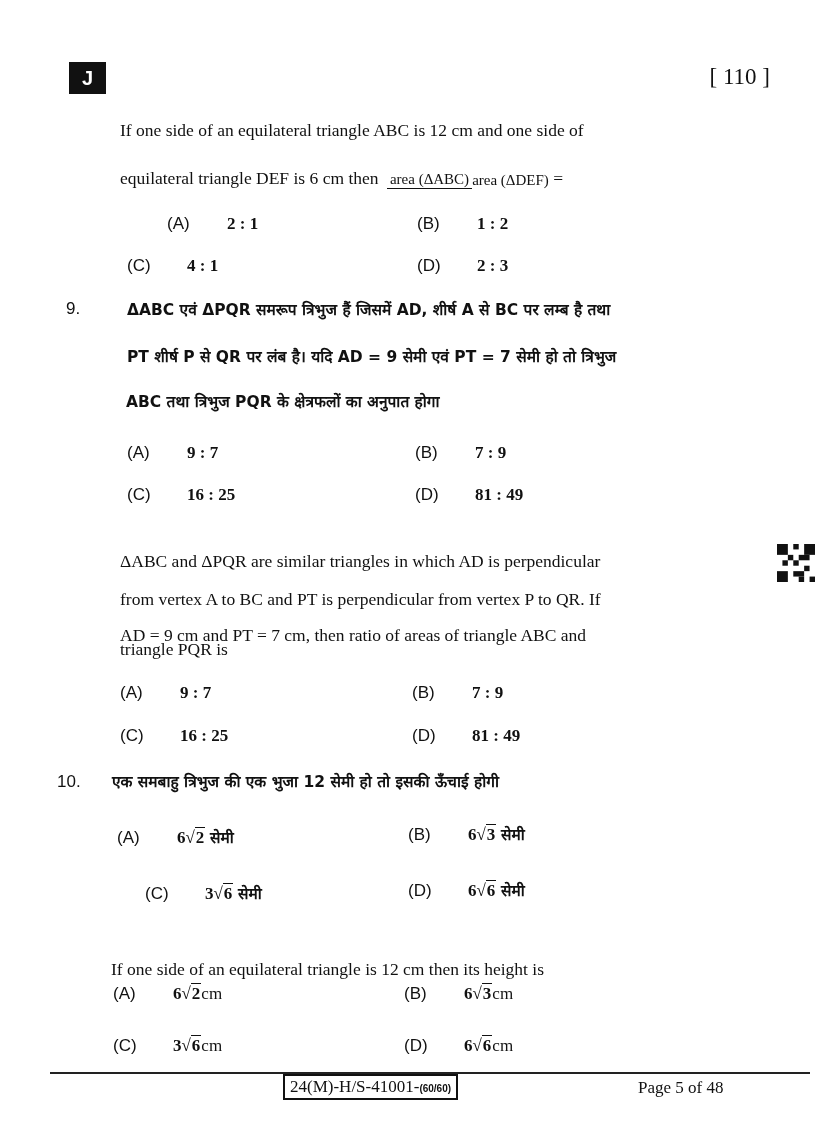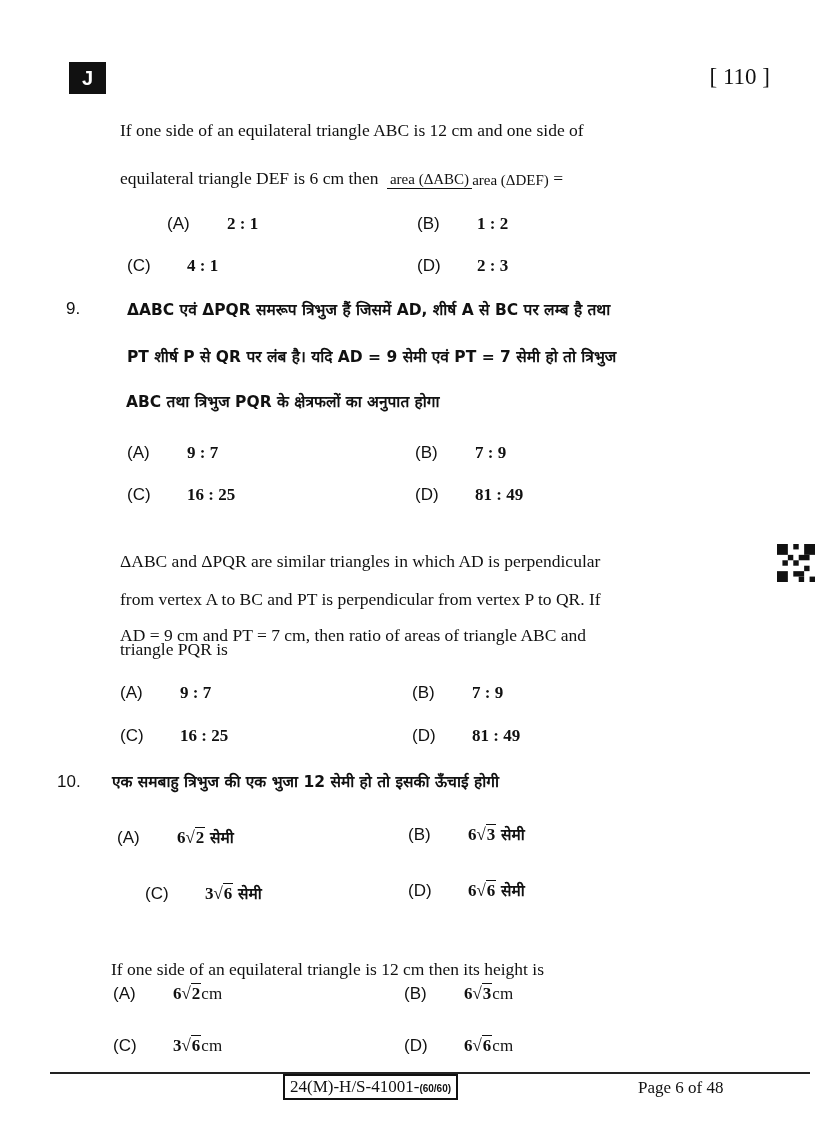--- a/index.html
+++ b/index.html
@@ -88,13 +88,13 @@
 <div class="abs opt" style="left:408px; top:879px;"><span class="lab">(D)</span><span class="optv">6</span><span class="optv">√</span><span class="optv sqrt">6</span> <span class="hi">सेमी</span></div>
 
 <div class="abs line" style="left:111px; top:935px;">If one side of an equilateral triangle is 12 cm then its height is</div>
 <div class="abs opt" style="left:113px; top:984px;"><span class="lab">(A)</span><span class="optv">6</span><span class="optv">√</span><span class="optv sqrt">2</span><span class="optv" style="font-weight:normal">cm</span></div>
 <div class="abs opt" style="left:404px; top:984px;"><span class="lab">(B)</span><span class="optv">6</span><span class="optv">√</span><span class="optv sqrt">3</span><span class="optv" style="font-weight:normal">cm</span></div>
 <div class="abs opt" style="left:113px; top:1036px;"><span class="lab">(C)</span><span class="optv">3</span><span class="optv">√</span><span class="optv sqrt">6</span><span class="optv" style="font-weight:normal">cm</span></div>
 <div class="abs opt" style="left:404px; top:1036px;"><span class="lab">(D)</span><span class="optv">6</span><span class="optv">√</span><span class="optv sqrt">6</span><span class="optv" style="font-weight:normal">cm</span></div>
 
 <div class="abs footer-rule"></div>
 <div class="abs code"><span>24(M)-H/S-41001-</span><small>(60/60)</small></div>
-<div class="abs pg">Page 6 of 48</div>
+<div class="abs pg">Page 5 of 48</div>
 
 </body></html>

